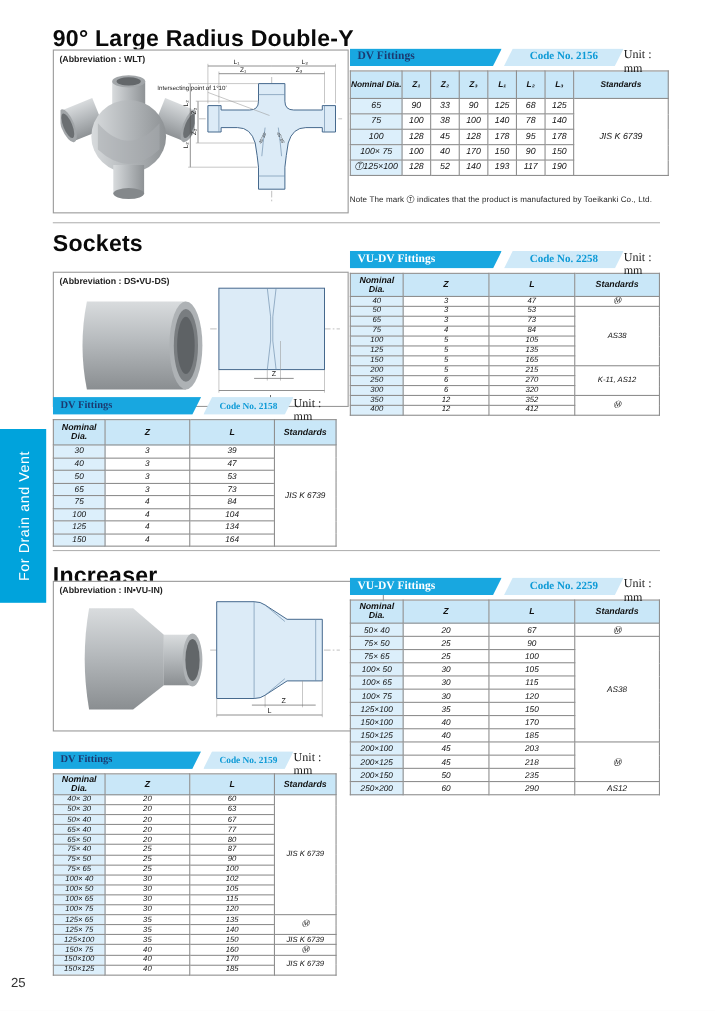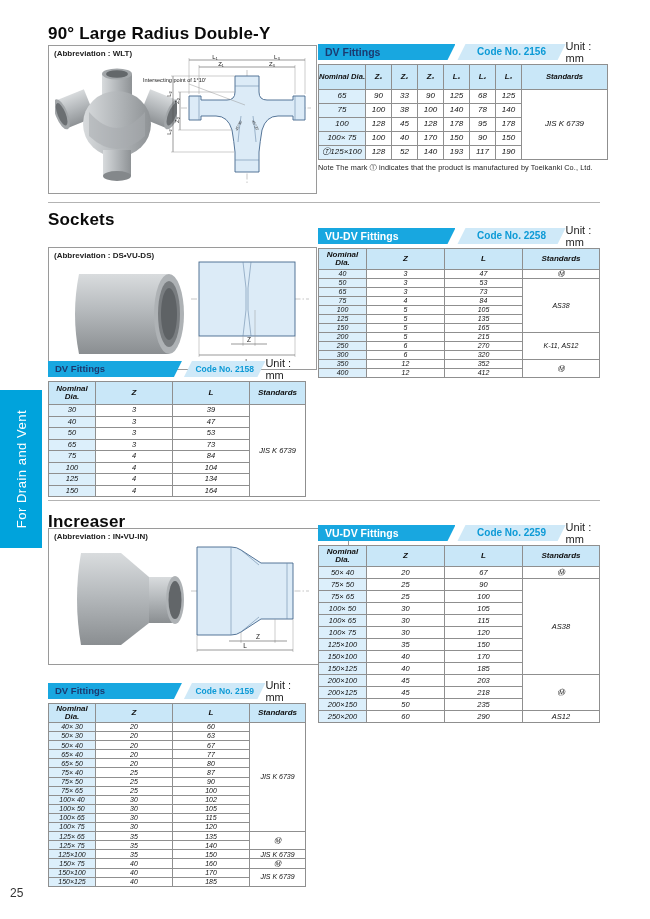--- a/index.html
+++ b/index.html
@@ -1,49 +1,49 @@
 <!DOCTYPE html>
 <html><head>
 <meta charset="utf-8">
 <style>
   html,body{margin:0;padding:0;background:#e8e8e8;}
   .page{position:relative;width:650px;height:919px;background:#ffffff;overflow:hidden;
         font-family:"Liberation Sans",sans-serif;color:#111;}
   .abs{position:absolute;}
-  .section-title{font-weight:bold;font-size:17px;letter-spacing:0.2px;color:#0a0a0a;}
+  .section-title{font-weight:bold;font-size:21px;letter-spacing:0.2px;color:#0a0a0a;}
   .divider{position:absolute;height:1px;background:#b3b3b3;}
   .diagram-box{position:absolute;border:1px solid #9a9a9a;background:#fff;}
   .abbr{position:absolute;left:5px;top:3px;font-weight:bold;font-size:8px;color:#222;}
   .side-tab{position:absolute;background:#00a3dc;display:flex;align-items:center;justify-content:center;}
   .side-tab span{writing-mode:vertical-rl;transform:rotate(180deg);color:#fff;font-size:13px;letter-spacing:0.5px;}
   .page-num{position:absolute;font-size:12px;color:#333;}
 
   
   .tbl-block{position:absolute;}
-  .tbl-head{display:flex;align-items:center;height:16px;margin-bottom:4px;}
+  .tbl-head{display:flex;height:16px;margin-bottom:4px;font-family:Liberation Serif, serif;}
   .bar{height:16px;line-height:16px;background:#18a7e0;font-weight:bold;padding-left:7px;
        clip-path:polygon(0 0,100% 0,calc(100% - 8px) 100%,0 100%);}
   .bar.navy{color:#1b3a70;}
   .bar.white{color:#ffffff;}
   .badge{height:16px;line-height:16px;background:#cfe9f8;color:#0d9ad6;font-weight:bold;text-align:center;
        clip-path:polygon(8px 0,100% 0,calc(100% - 8px) 100%,0 100%);margin-left:2px;}
   .unit{margin-left:auto;font-size:11px;color:#222;padding-right:2px;}
   .hd-r .bar{width:152px;font-size:10.5px;}
   .hd-r .badge{width:126px;font-size:10px;}
   .hd-l .bar{width:134px;font-size:9.5px;}
   .hd-l .badge{width:86px;font-size:8.5px;}
 
   
   table{border-collapse:collapse;table-layout:fixed;width:100%;font-style:italic;}
   th,td{border:1px solid #8f8f8f;text-align:center;padding:0;line-height:1.05;}
   table{border:1.5px solid #606060;}
   thead th{background:#c9e7f8;font-weight:bold;color:#111;}
   td.c1{background:#dceffb;}
   td.std{background:#fff;}
-  .note{font-size:7.3px;color:#222;margin-top:3px;letter-spacing:0.1px;}
+  .note{font-size:7.3px;color:#222;margin-top:17px;letter-spacing:0.1px;}
 
   #tb2156 table{width:290px;}
   #tb2156 th{height:24px;font-size:7.6px;}
   #tb2156 td{height:13px;font-size:8px;}
   #tb2156 th:nth-child(1){width:46px;}
   #tb2156 th:nth-child(2),#tb2156 th:nth-child(3),#tb2156 th:nth-child(4),
   #tb2156 th:nth-child(5),#tb2156 th:nth-child(6),#tb2156 th:nth-child(7){width:25px;}
 
   #tb2258 table{width:282px;}
   #tb2258 th{height:20px;font-size:8px;}

